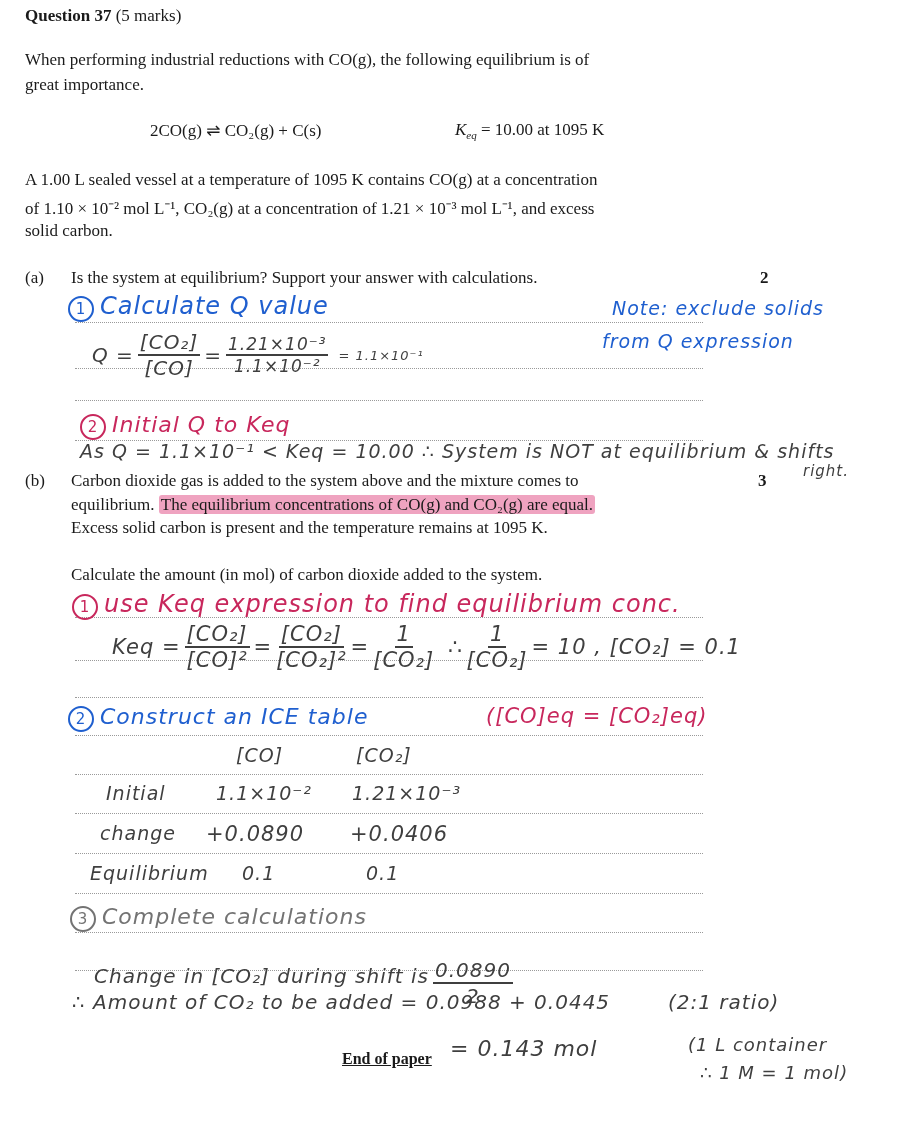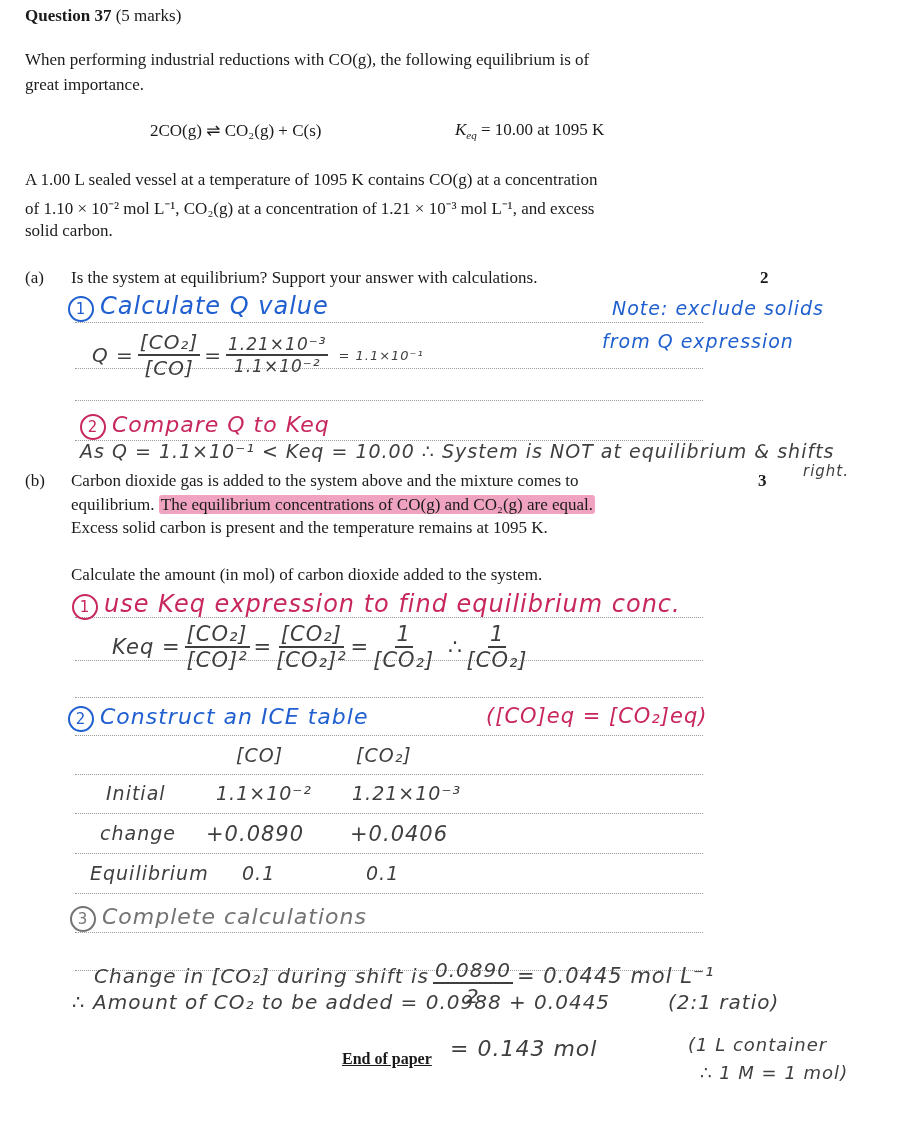--- a/index.html
+++ b/index.html
@@ -67,21 +67,21 @@
   </span>
   <span>=</span>
   <span class="frac" style="font-size:17px;">
     <span class="num">1.21×10⁻³</span>
     <span>1.1×10⁻²</span>
   </span>
   <span style="font-size:13px; margin-left:6px;">= 1.1×10⁻¹</span>
 </div>
 
 <div class="abs hand pink" style="left:80px; top:412px; font-size:22px;">
-  <span class="circle">2</span><span>Compare Q to Keq</span>
+  <span class="circle">2</span><span>Initial Q to Keq</span>
 </div>
 
 <div class="abs hand grey" style="left:80px; top:440px; font-size:19px;">As Q = 1.1×10⁻¹ &lt; Keq = 10.00 ∴ System is NOT at equilibrium &amp; shifts</div>
 <div class="abs hand grey" style="left:803px; top:462px; font-size:15px;">right.</div>
 
 <div class="abs serif" style="left:25px; top:471px;">(b)</div>
 <div class="abs serif" style="left:71px; top:471px;">Carbon dioxide gas is added to the system above and the mixture comes to</div>
 <div class="abs serif marks" style="left:758px; top:471px;">3</div>
 <div class="abs serif" style="left:71px; top:495px;">
   <span>equilibrium.</span>
@@ -119,20 +119,21 @@
   <span>=</span>
   <span class="frac">
     <span class="num">1</span>
     <span>[CO₂]</span>
   </span>
   <span style="margin-left:10px;">∴</span>
   <span class="frac">
     <span class="num">1</span>
     <span>[CO₂]</span>
   </span>
+  <span>= 10 , [CO₂] = 0.1</span>
 </div>
 
 <div class="abs hand blue" style="left:68px; top:704px; font-size:22px;">
   <span class="circle">2</span><span>Construct an ICE table</span>
 </div>
 <div class="abs hand pink" style="left:486px; top:704px; font-size:21px;">([CO]eq = [CO₂]eq)</div>
 
 <div class="abs hand grey" style="left:236px; top:744px; font-size:19px;">[CO]</div>
 <div class="abs hand grey" style="left:356px; top:744px; font-size:19px;">[CO₂]</div>
 
@@ -151,21 +152,20 @@
 <div class="abs hand green" style="left:70px; top:904px; font-size:22px;">
   <span class="circle">3</span><span>Complete calculations</span>
 </div>
 
 <div class="abs hand grey" style="left:94px; top:944px; font-size:20px; display:flex; align-items:center;">
   <span>Change in [CO₂] during shift is</span>
   <span class="frac" style="margin-top:14px;">
     <span class="num">0.0890</span>
     <span>2</span>
   </span>
-  <span style="font-size:21px;">= 0.0445 mol L⁻¹</span>
 </div>
 
 <div class="abs hand grey" style="left:72px; top:990px; font-size:20px;">∴ Amount of CO₂ to be added = 0.0988 + 0.0445</div>
 <div class="abs hand grey" style="left:668px; top:990px; font-size:20px;">(2:1 ratio)</div>
 
 <div class="abs hand grey" style="left:450px; top:1036px; font-size:22px;">= 0.143 mol</div>
 <div class="abs hand grey" style="left:688px; top:1034px; font-size:18px;">(1 L container</div>
 <div class="abs hand grey" style="left:700px; top:1062px; font-size:18px;">∴ 1 M = 1 mol)</div>
 
 <div class="abs serif bold" style="left:342px; top:1050px; font-size:16px;text-decoration:underline;">End of paper</div>

